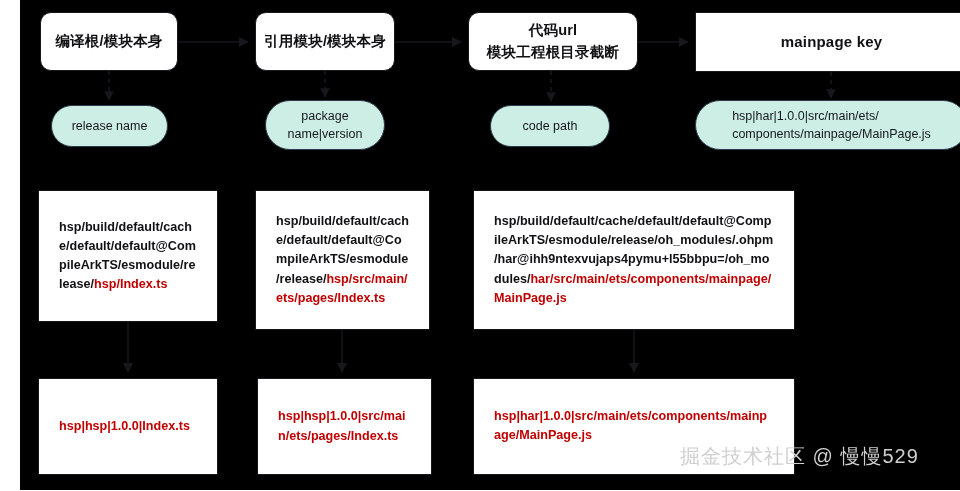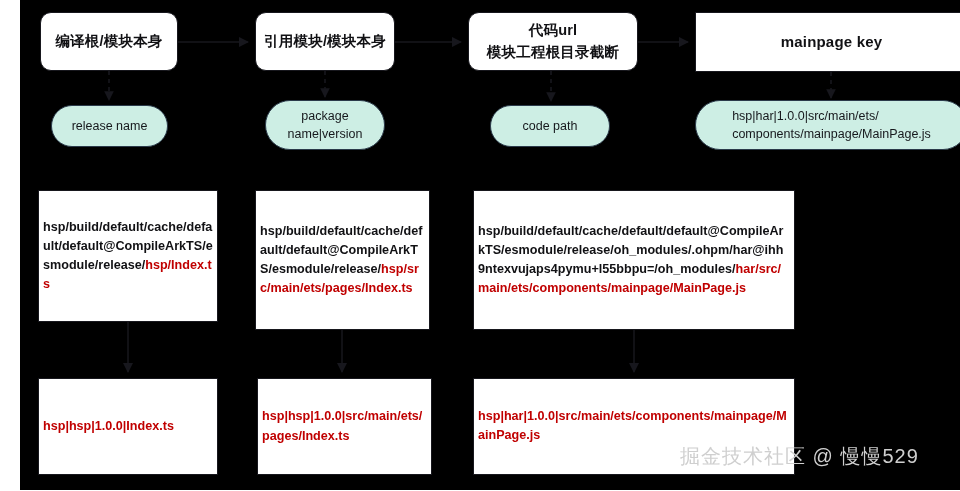--- a/index.html
+++ b/index.html
@@ -76,21 +76,21 @@
     position: absolute;
     box-sizing: border-box;
     border: 1.5px solid #17171d;
     background: #ffffff;
     display: flex;
     align-items: center;
     color: #111114;
     font-size: 12.6px;
     font-weight: bold;
     line-height: 1.52;
-    padding: 0 4px;
+    padding: 0 20px;
     word-break: break-word;
   }
   .pathbox .txt { display: block; width: 100%; }
   .red { color: #c00000; }
 
   
   .watermark {
     position: absolute;
     color: #cfcfcf;
     font-size: 20px;

